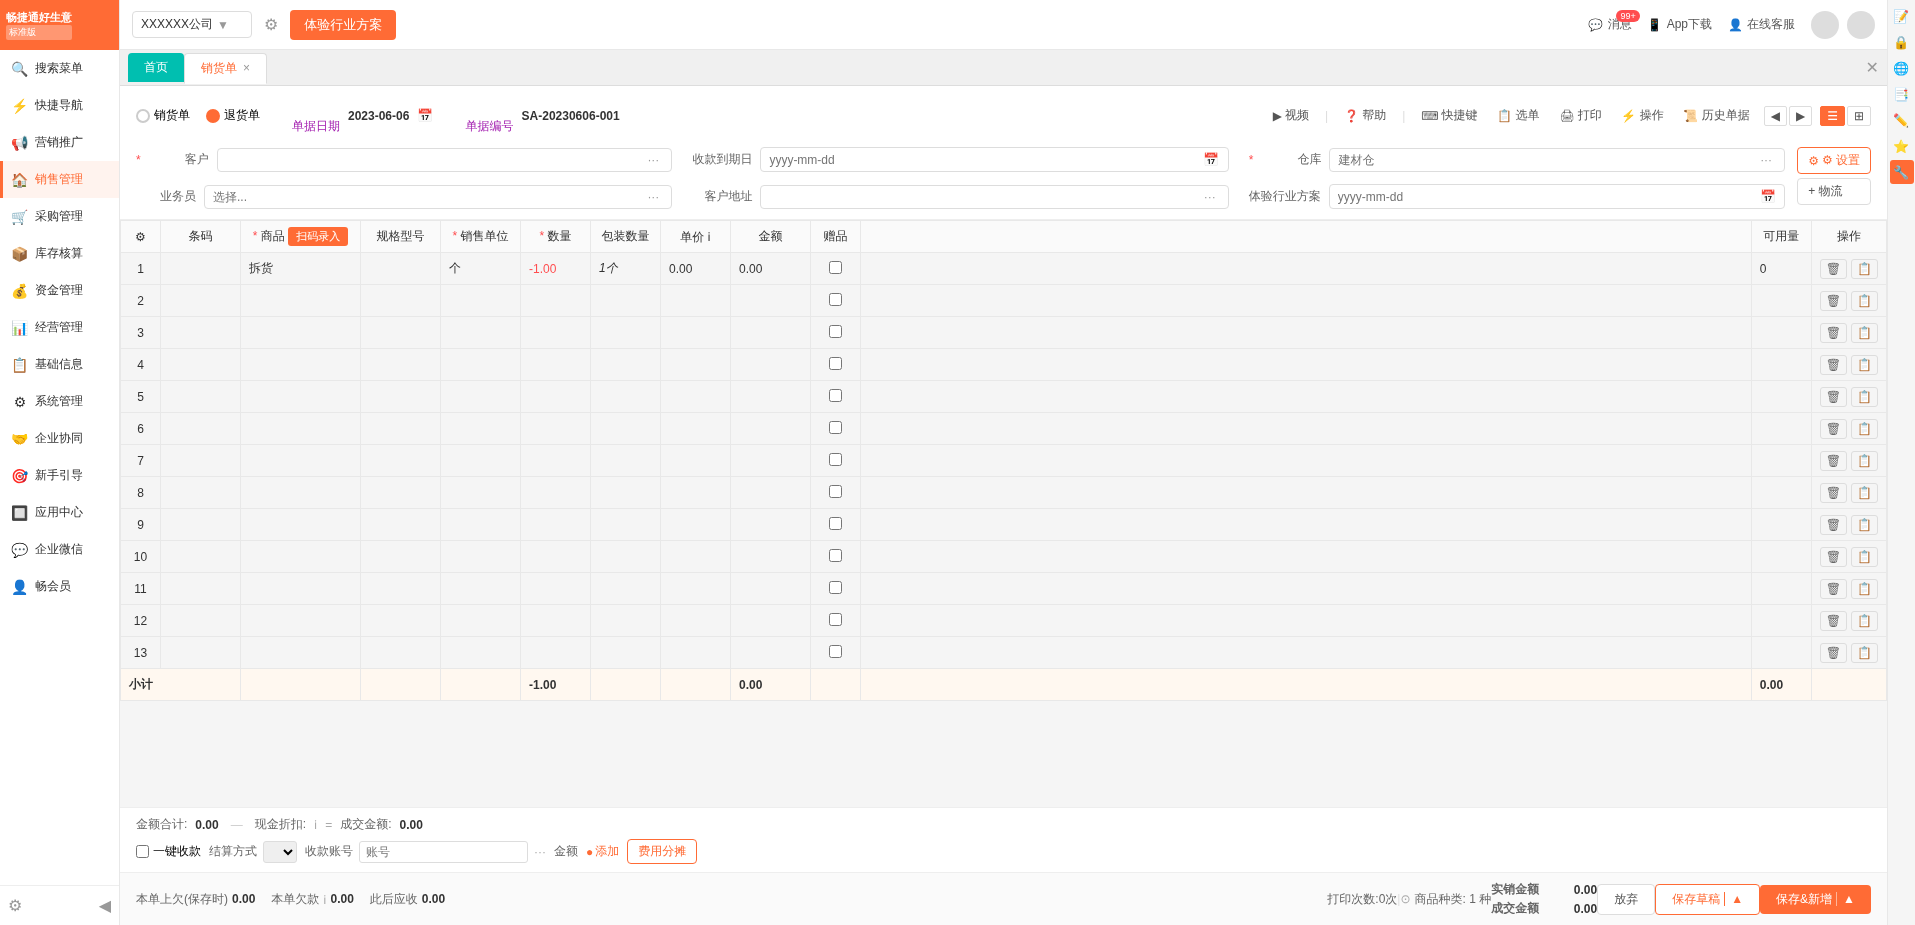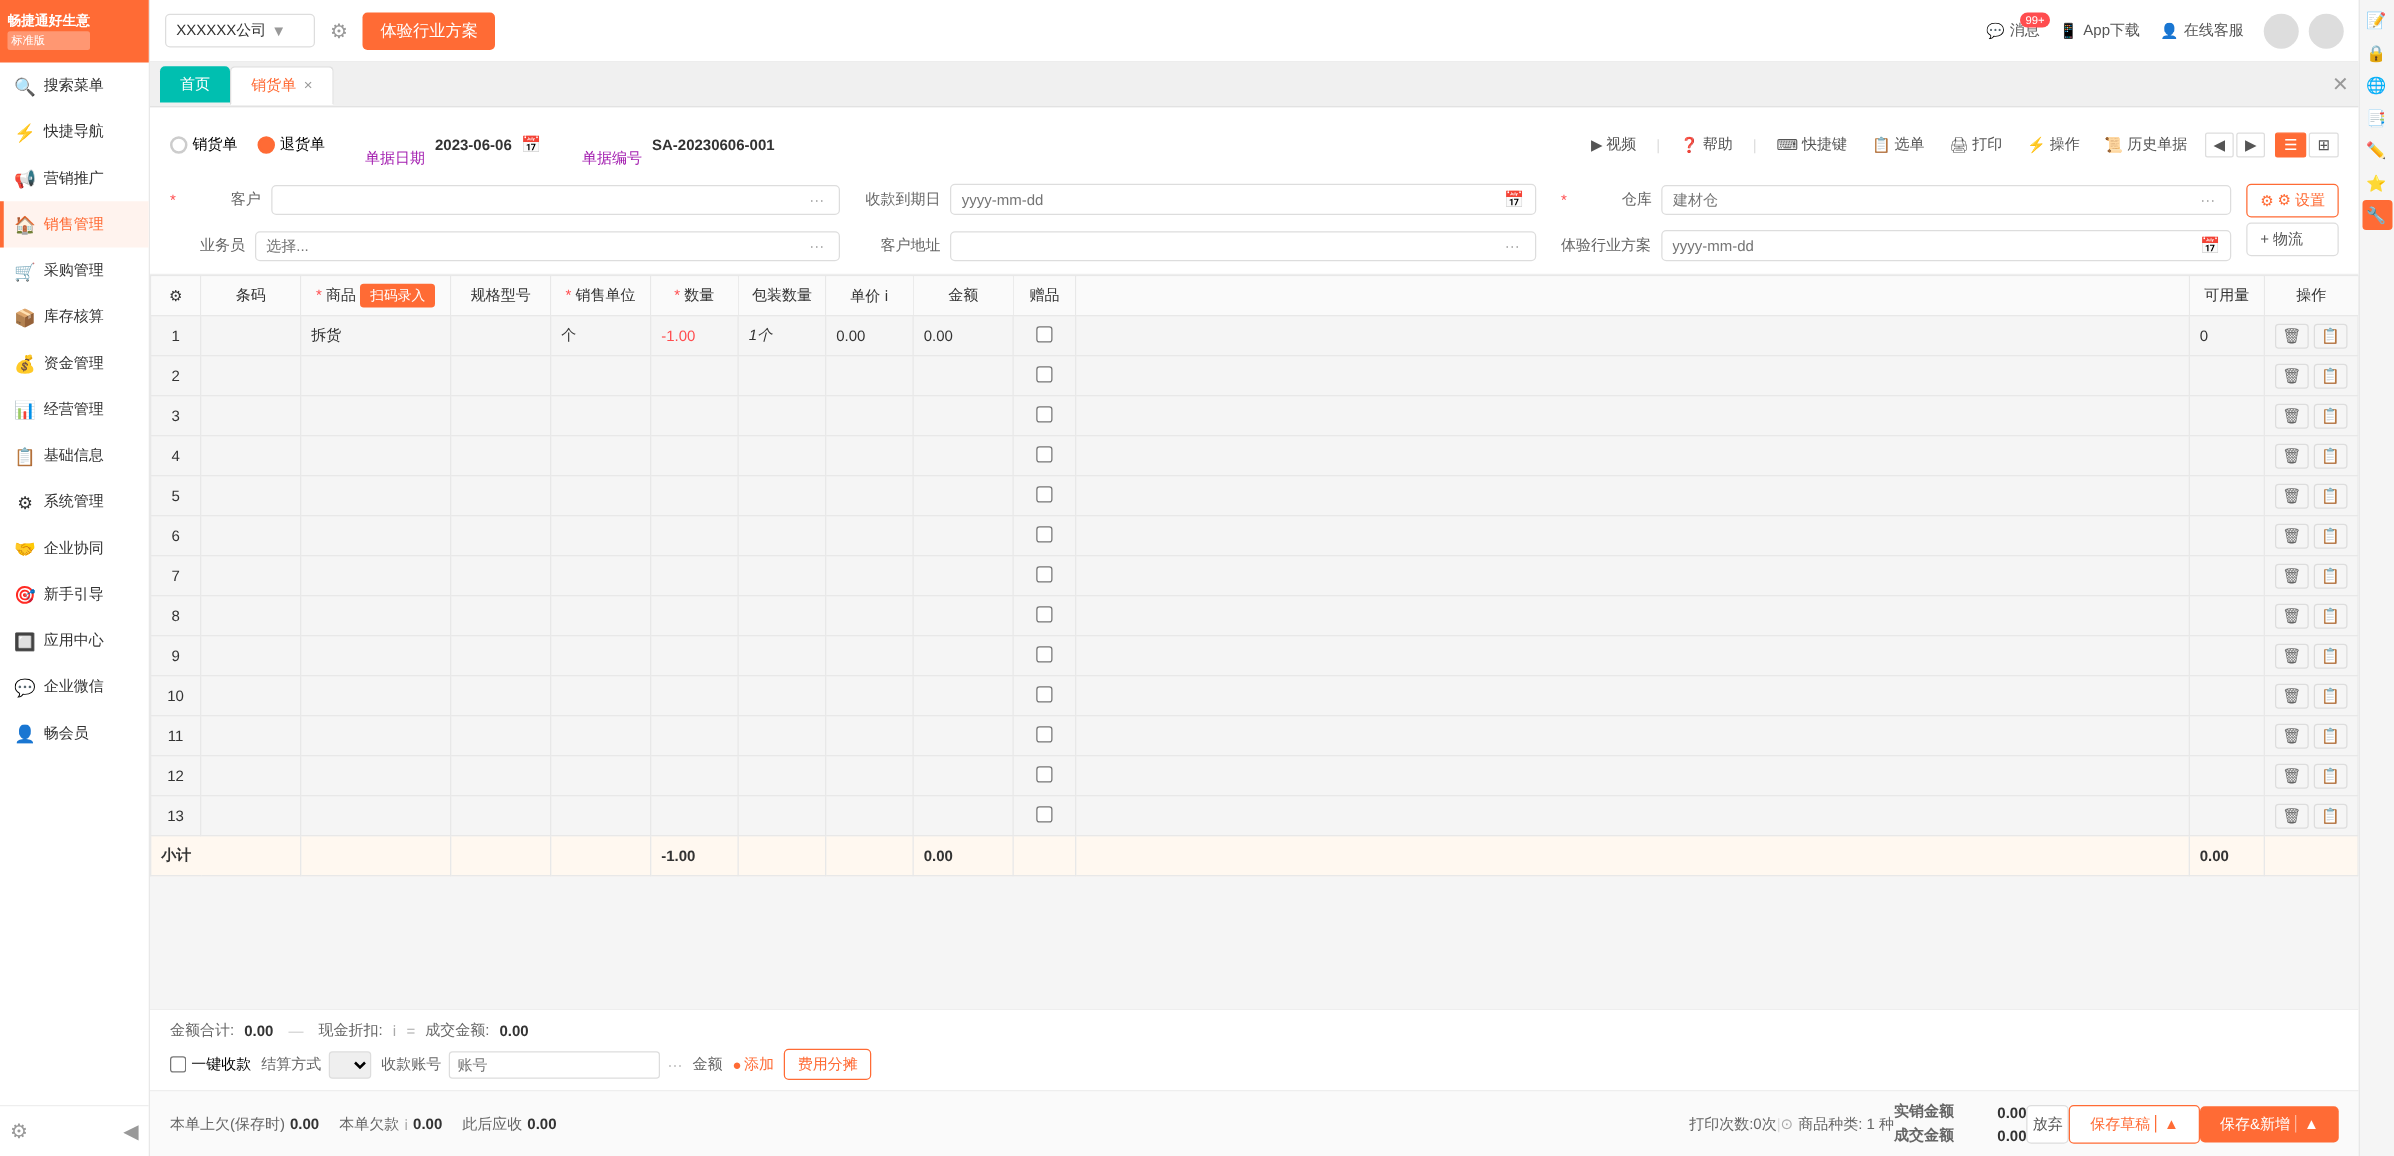--- a/index.html
+++ b/index.html
@@ -99,21 +99,21 @@
     .expense-btn { border: 1px solid #ff6b35; color: #ff6b35; background: #fff; border-radius: 4px; padding: 3px 10px; cursor: pointer; }
 
     
     .bottom-bar { background: #fafafa; border-top: 1px solid #eee; padding: 8px 16px; display: flex; align-items: center; gap: 16px; }
     .bottom-info { display: flex; gap: 16px; align-items: center; }
     .info-item { display: flex; align-items: center; gap: 4px; color: #666; }
     .info-item .value { color: #333; font-weight: bold; }
     .bottom-right { margin-left: auto; display: flex; align-items: center; }
     .print-info { color: #666; }
     .product-info { color: #666; }
-    .discard-btn { border: 1px solid #ddd; background: #fff; color: #555; border-radius: 4px; padding: 6px 4px; cursor: pointer; }
+    .discard-btn { border: 1px solid #ddd; background: #fff; color: #555; border-radius: 4px; padding: 6px 16px; cursor: pointer; }
     .save-draft-btn { border: 1px solid #ff6b35; background: #fff; color: #ff6b35; border-radius: 4px; padding: 6px 16px; cursor: pointer; display: flex; align-items: center; gap: 4px; }
     .save-new-btn { background: #ff6b35; color: #fff; border: none; border-radius: 4px; padding: 6px 16px; cursor: pointer; display: flex; align-items: center; gap: 4px; }
     .summary-panel { display: flex; flex-direction: column; gap: 2px; }
     .summary-row { display: flex; align-items: center; gap: 8px; justify-content: flex-end; }
     .summary-label { color: #666; font-weight: bold; }
     .summary-value { color: #333; font-weight: bold; min-width: 50px; text-align: right; }
 
     
     .right-tools { width: 28px; background: #f5f5f5; display: flex; flex-direction: column; align-items: center; gap: 2px; padding: 4px 2px; border-left: 1px solid #e8e8e8; }
     .tool-btn { width: 24px; height: 24px; display: flex; align-items: center; justify-content: center; cursor: pointer; color: #999; font-size: 13px; border-radius: 3px; }

